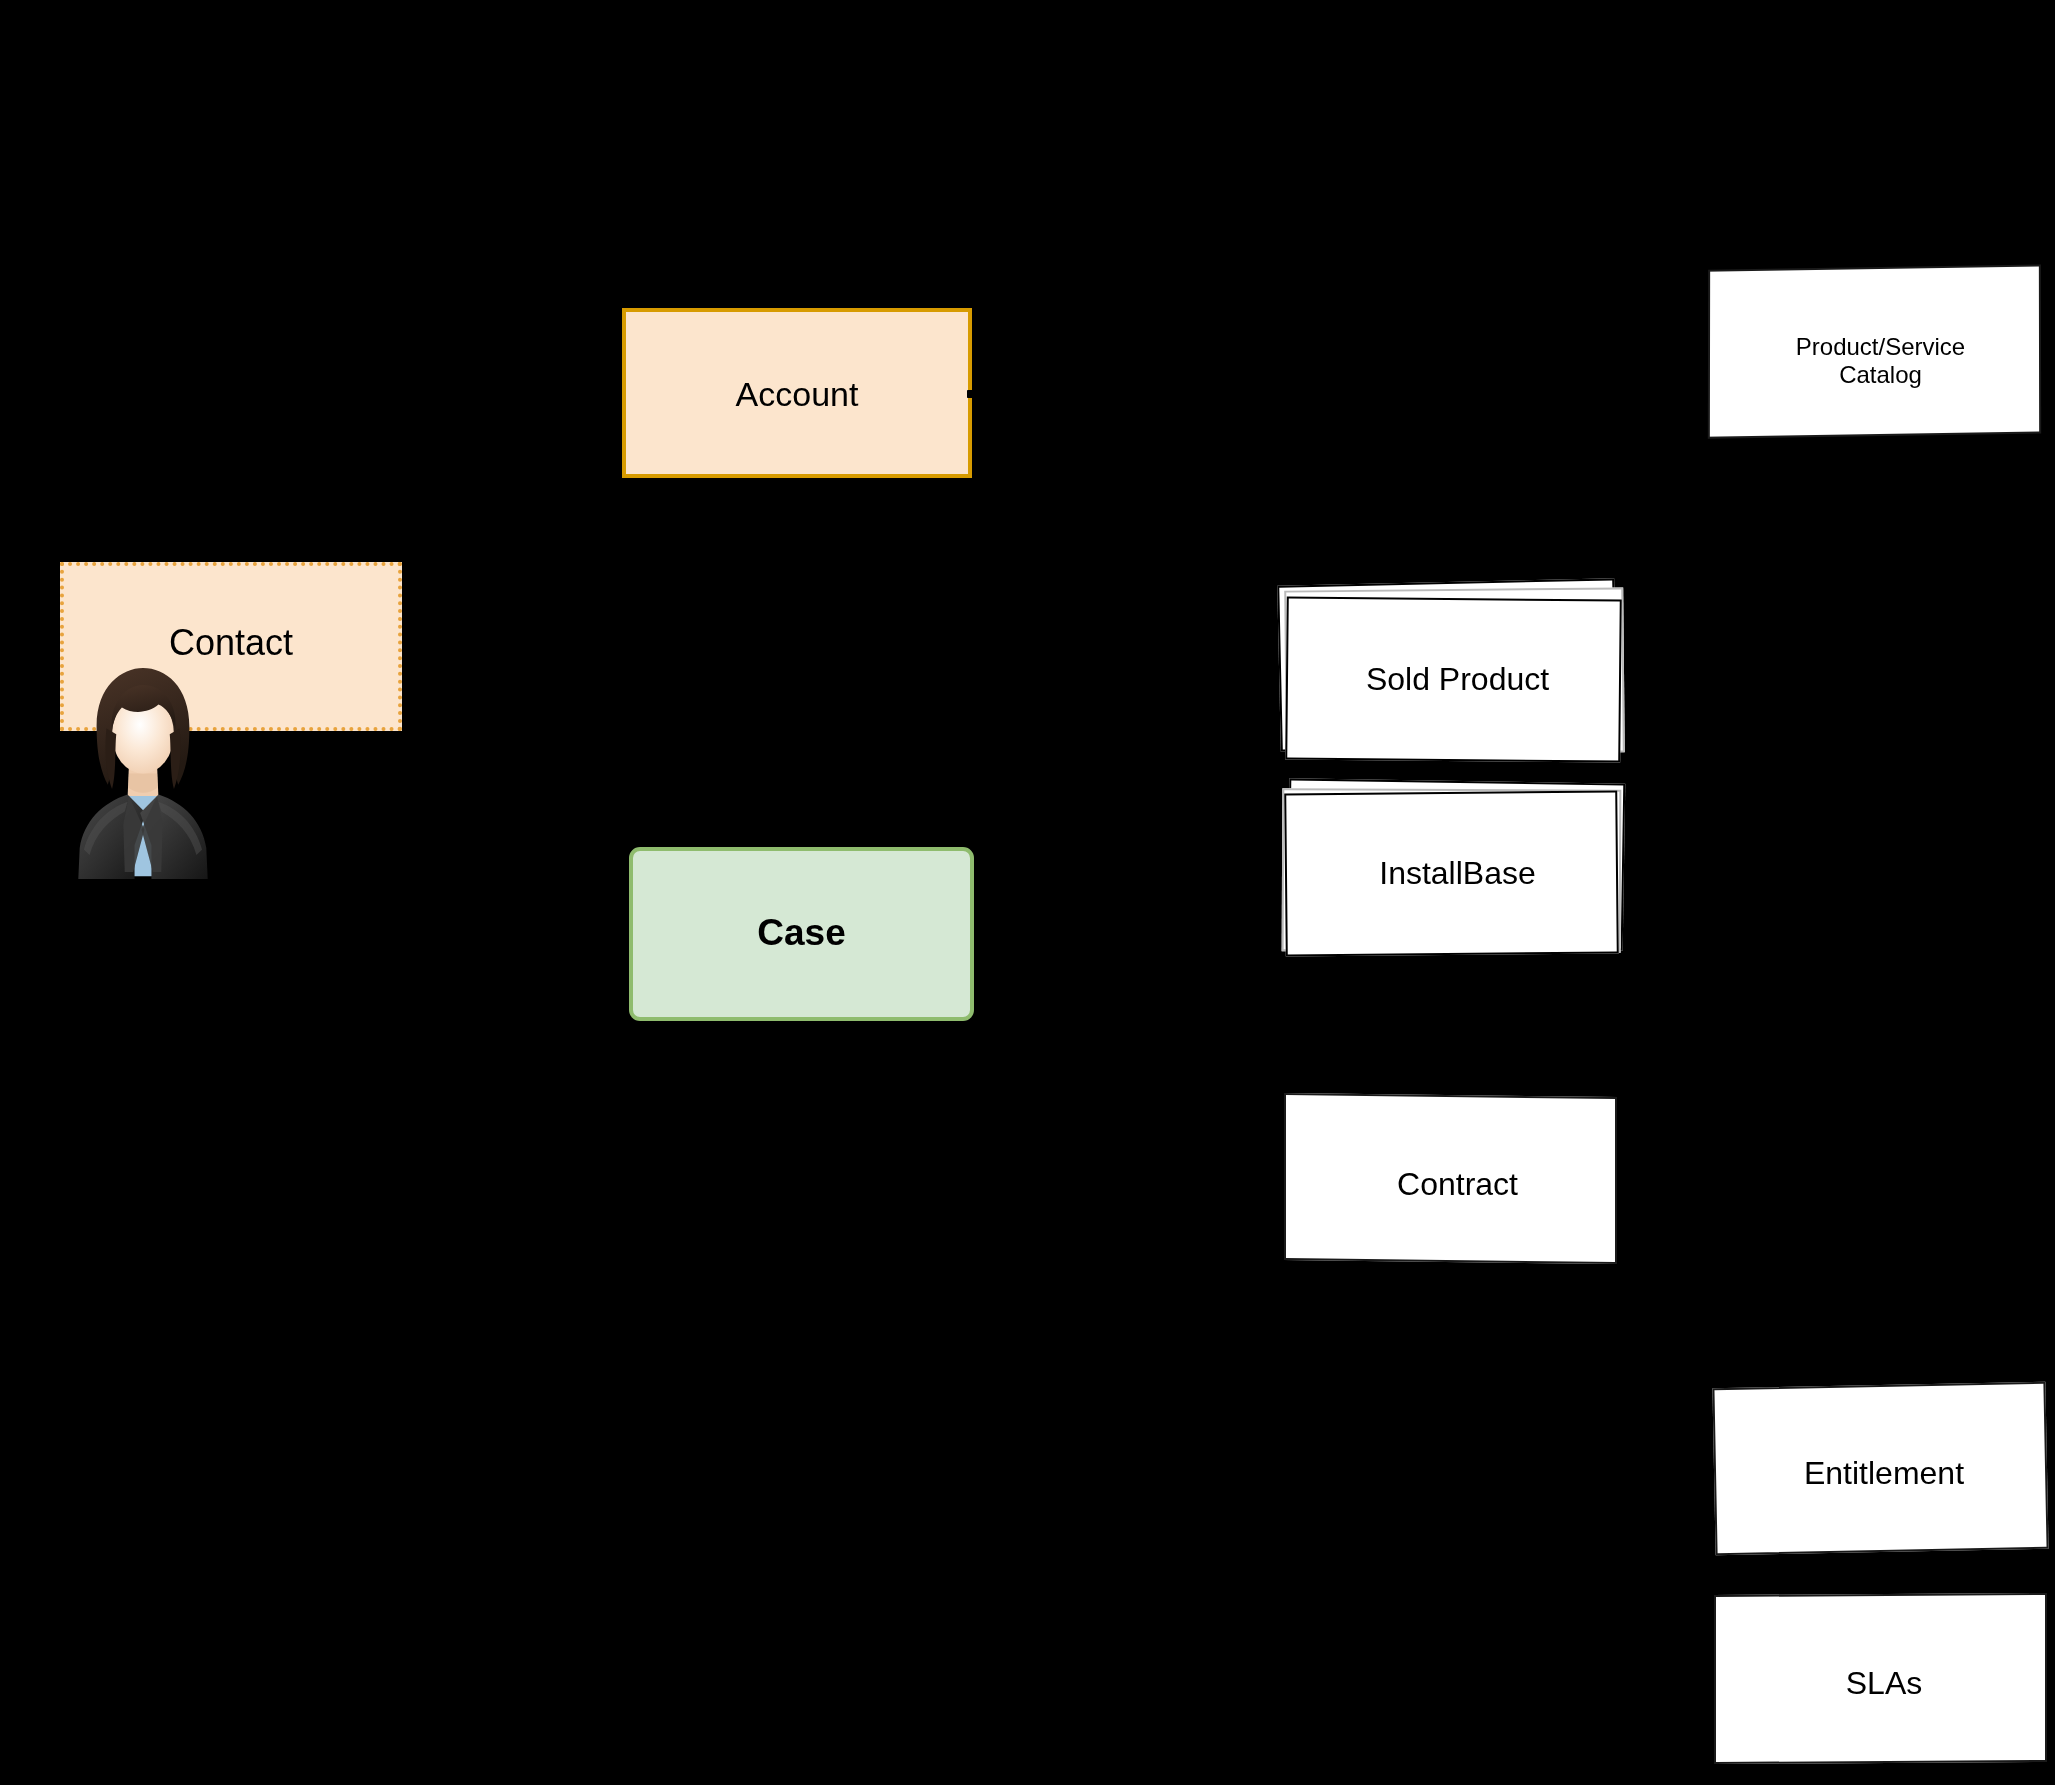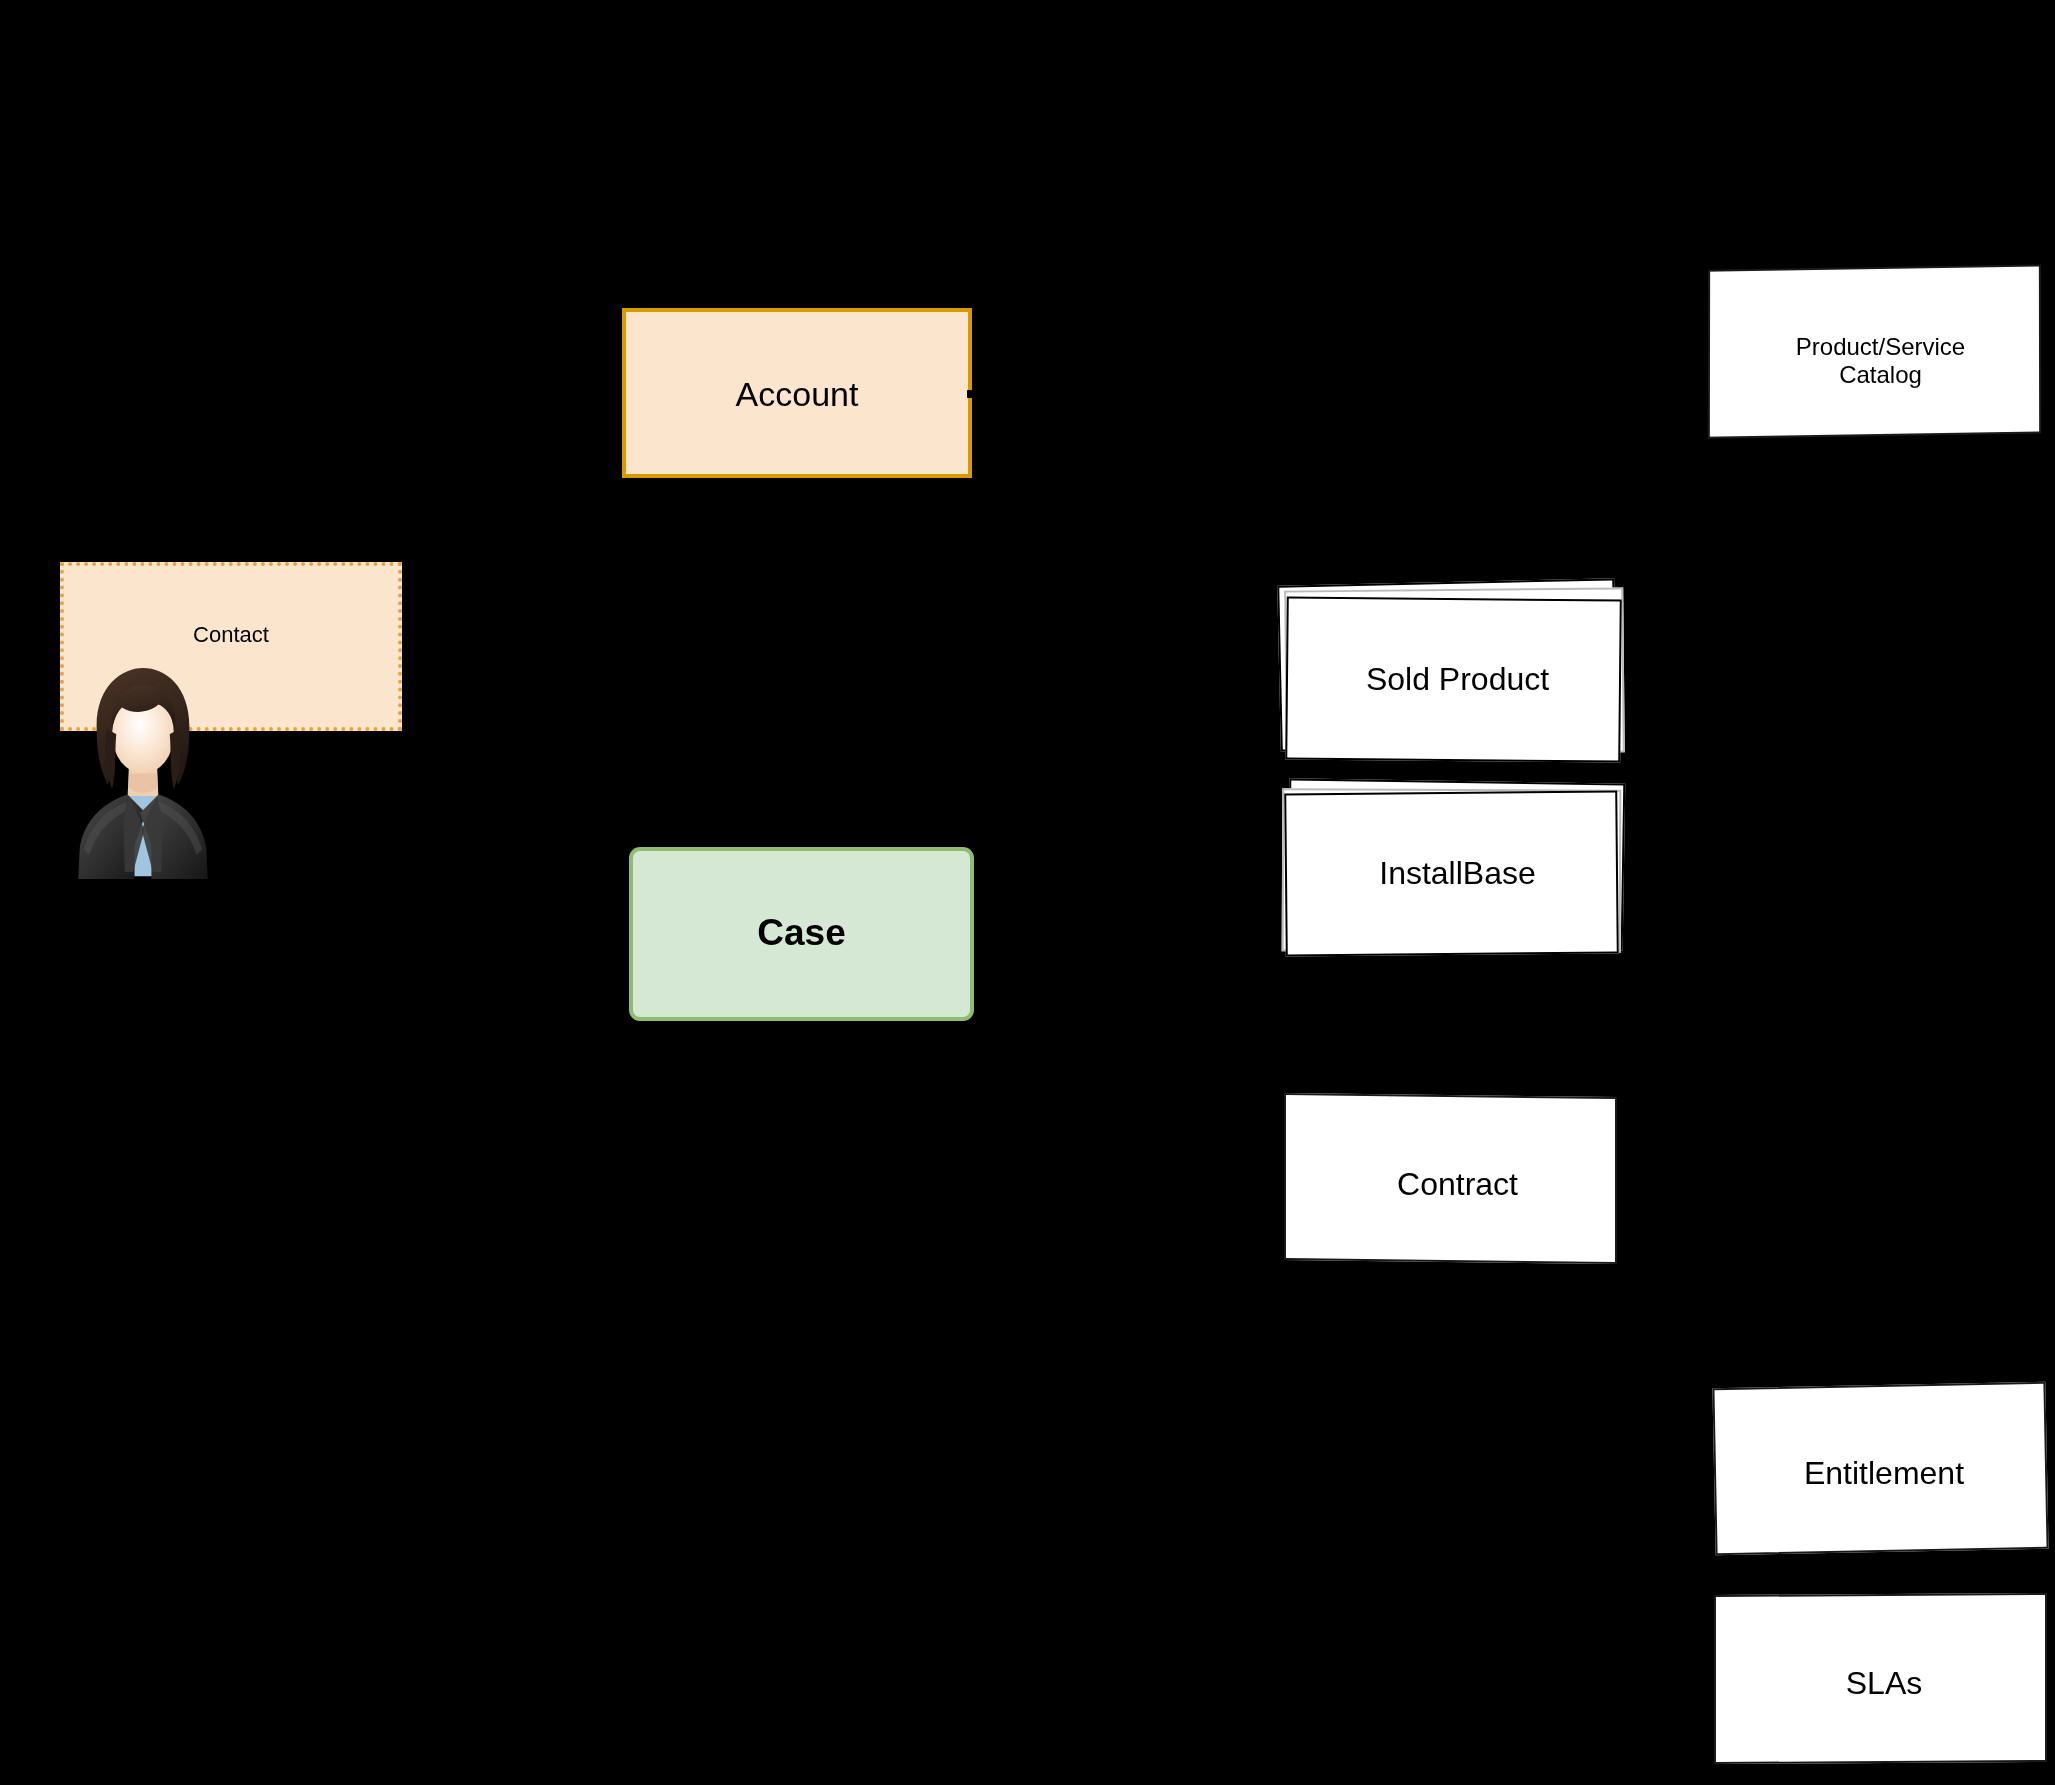--- a/index.html
+++ b/index.html
@@ -63,21 +63,21 @@
     left: 60px;
     top: 562px;
     width: 342px;
     height: 169px;
     background: #FCE5CD;
     border: 4.2px dotted #E8A33D;
     box-sizing: border-box;
   }
   .contact-box .node-label {
     top: 56px;
-    font-size: 22px;
+    font-size: 36px;
   }
 
   
   .avatar {
     position: absolute;
     left: 60px;
     top: 661px;
     width: 166px;
     height: 218px;
   }

